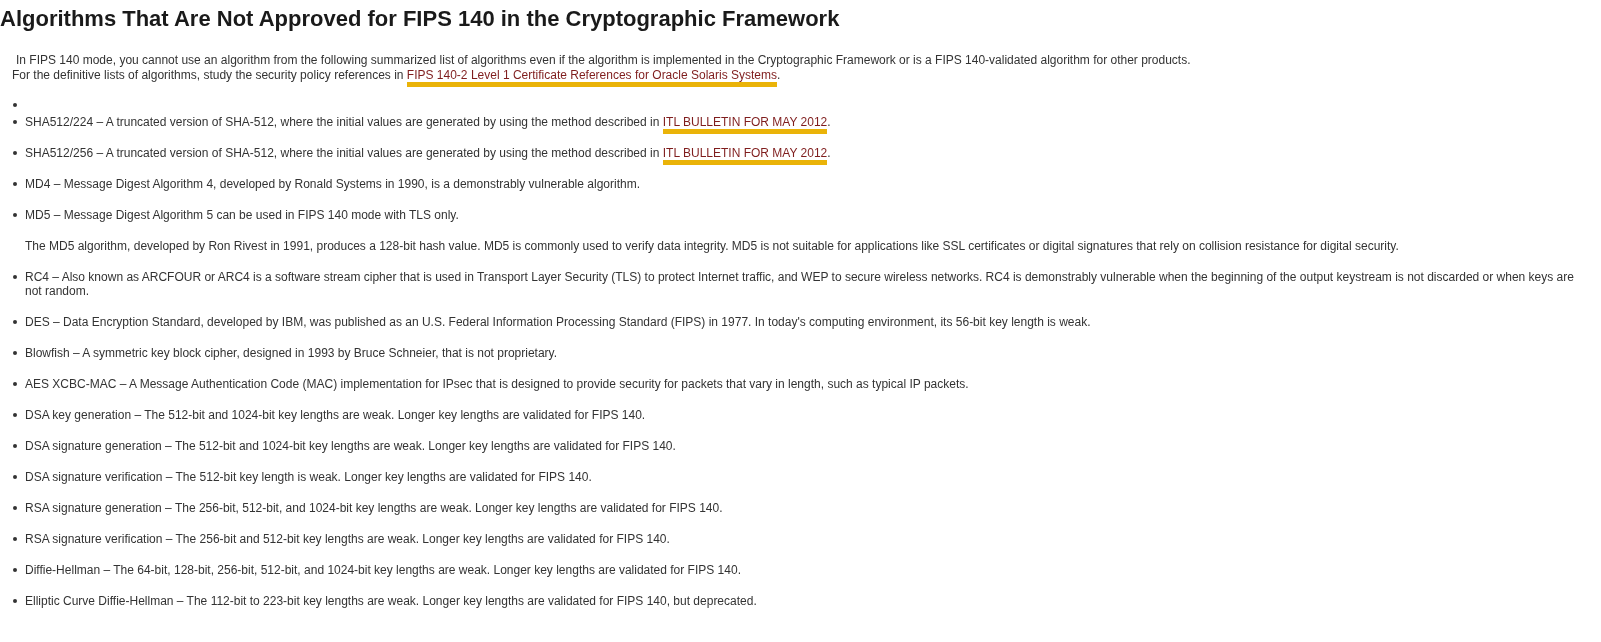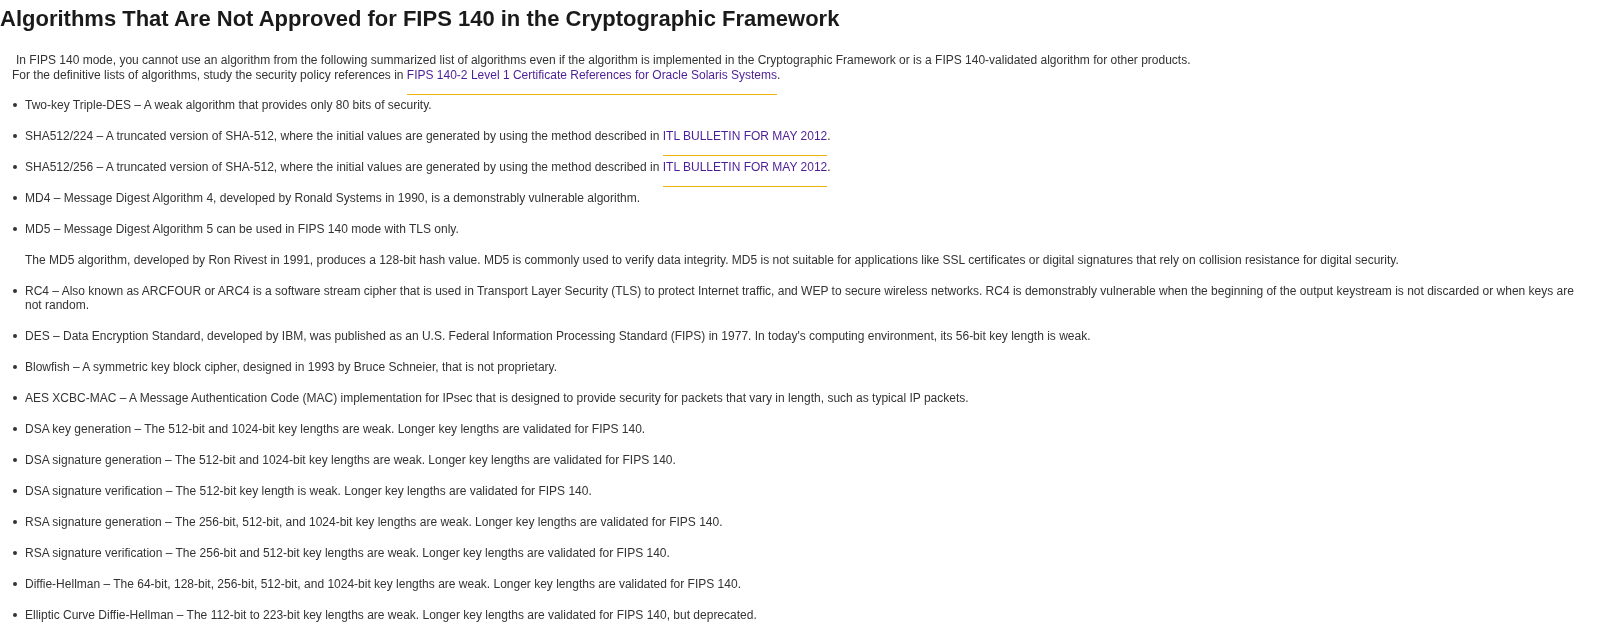--- a/index.html
+++ b/index.html
@@ -35,24 +35,24 @@
       white-space: nowrap;
     }
     .note {
       position: absolute;
       left: 12px;
       top: 68px;
       margin: 0;
       white-space: nowrap;
     }
     a.link {
-      color: #4c1d95;
+      color: #7f1d1d;
       text-decoration: none;
-      border-bottom: 1px solid #eab308;
-      padding-bottom: 12px;
+      border-bottom: 5px solid #eab308;
+      padding-bottom: 0;
     }
     ul.algos {
       list-style: none;
       margin: 0;
       padding: 0;
       position: absolute;
       left: 0;
       top: 98px;
       width: 1601px;
     }
@@ -80,21 +80,21 @@
 </head>
 <body>
 
 <h1>Algorithms That Are Not Approved for FIPS 140 in the Cryptographic Framework</h1>
 
 <p class="intro">In FIPS 140 mode, you cannot use an algorithm from the following summarized list of algorithms even if the algorithm is implemented in the Cryptographic Framework or is a FIPS 140-validated algorithm for other products.</p>
 
 <p class="note"><span>For the definitive lists of algorithms, study the security policy references in </span><a class="link" href="#">FIPS 140-2 Level 1 Certificate References for Oracle Solaris Systems</a><span>.</span></p>
 
 <ul class="algos">
-  <li><span class="bullet"></span><span>Two-key Triple-DES – A weak algorithm that provides only 80 bits of security.</span></li>
+  <li><span class="bullet"></span></li>
   <li><span class="bullet"></span><span>SHA512/224 – A truncated version of SHA-512, where the initial values are generated by using the method described in </span><a class="link" href="#">ITL BULLETIN FOR MAY 2012</a><span>.</span></li>
   <li><span class="bullet"></span><span>SHA512/256 – A truncated version of SHA-512, where the initial values are generated by using the method described in </span><a class="link" href="#">ITL BULLETIN FOR MAY 2012</a><span>.</span></li>
   <li><span class="bullet"></span><span>MD4 – Message Digest Algorithm 4, developed by Ronald Systems in 1990, is a demonstrably vulnerable algorithm.</span></li>
   <li><span class="bullet"></span><span>MD5 – Message Digest Algorithm 5 can be used in FIPS 140 mode with TLS only.</span><span class="sub">The MD5 algorithm, developed by Ron Rivest in 1991, produces a 128-bit hash value. MD5 is commonly used to verify data integrity. MD5 is not suitable for applications like SSL certificates or digital signatures that rely on collision resistance for digital security.</span></li>
   <li><span class="bullet"></span><span>RC4 – Also known as ARCFOUR or ARC4 is a software stream cipher that is used in Transport Layer Security (TLS) to protect Internet traffic, and WEP to secure wireless networks. RC4 is demonstrably vulnerable when the beginning of the output keystream is not discarded or when keys are not random.</span></li>
   <li><span class="bullet"></span><span>DES – Data Encryption Standard, developed by IBM, was published as an U.S. Federal Information Processing Standard (FIPS) in 1977. In today's computing environment, its 56-bit key length is weak.</span></li>
   <li><span class="bullet"></span><span>Blowfish – A symmetric key block cipher, designed in 1993 by Bruce Schneier, that is not proprietary.</span></li>
   <li><span class="bullet"></span><span>AES XCBC-MAC – A Message Authentication Code (MAC) implementation for IPsec that is designed to provide security for packets that vary in length, such as typical IP packets.</span></li>
   <li><span class="bullet"></span><span>DSA key generation – The 512-bit and 1024-bit key lengths are weak. Longer key lengths are validated for FIPS 140.</span></li>
   <li><span class="bullet"></span><span>DSA signature generation – The 512-bit and 1024-bit key lengths are weak. Longer key lengths are validated for FIPS 140.</span></li>

